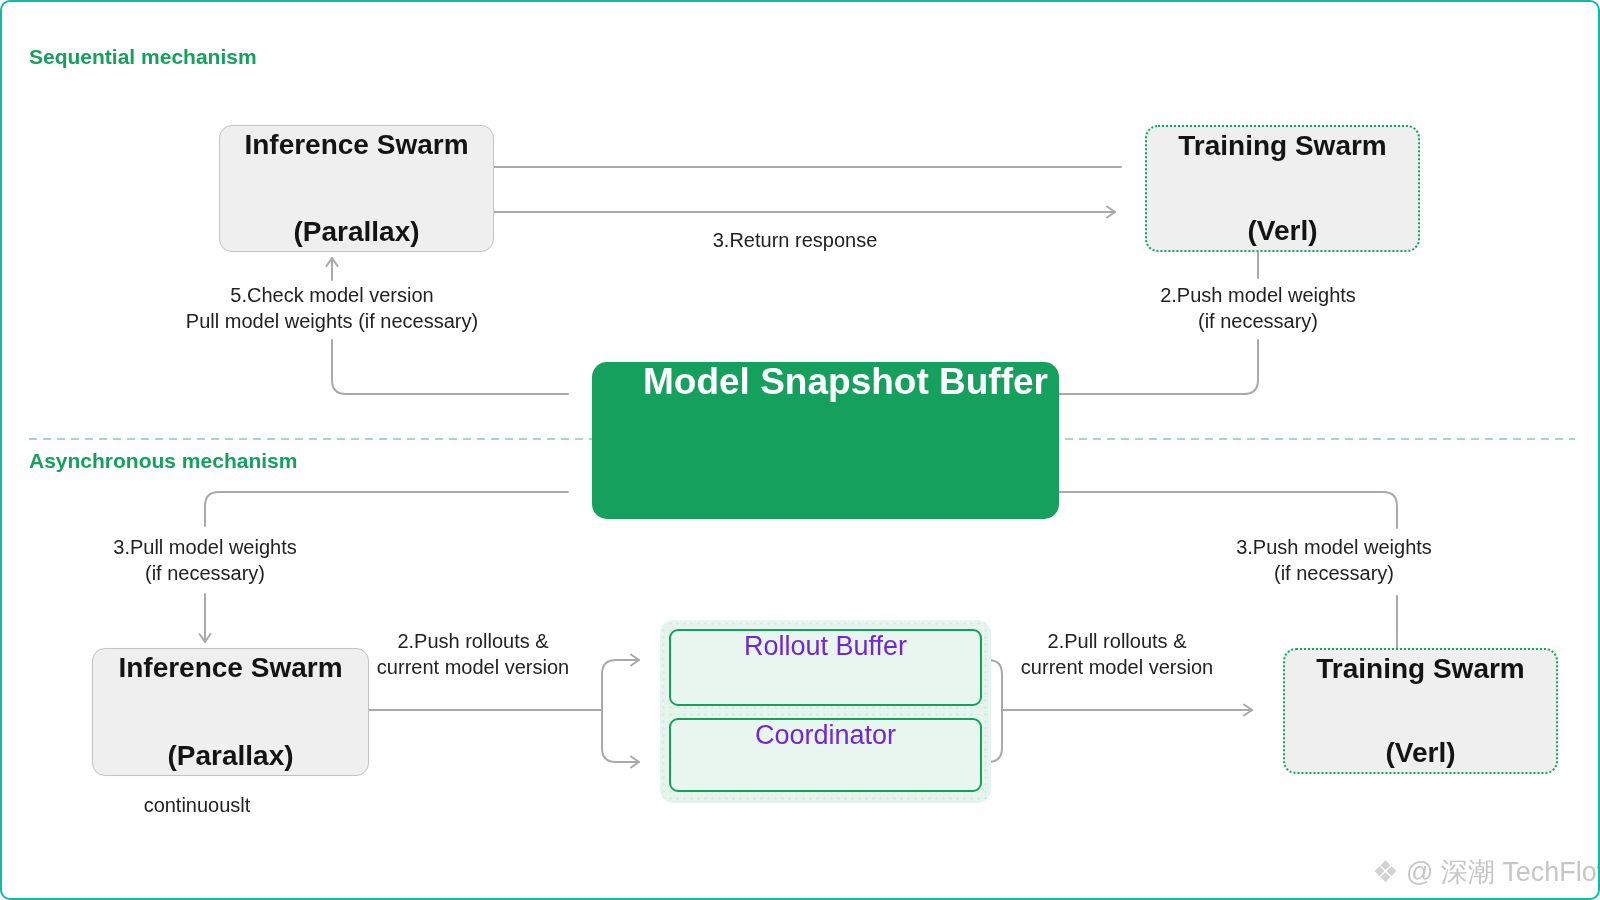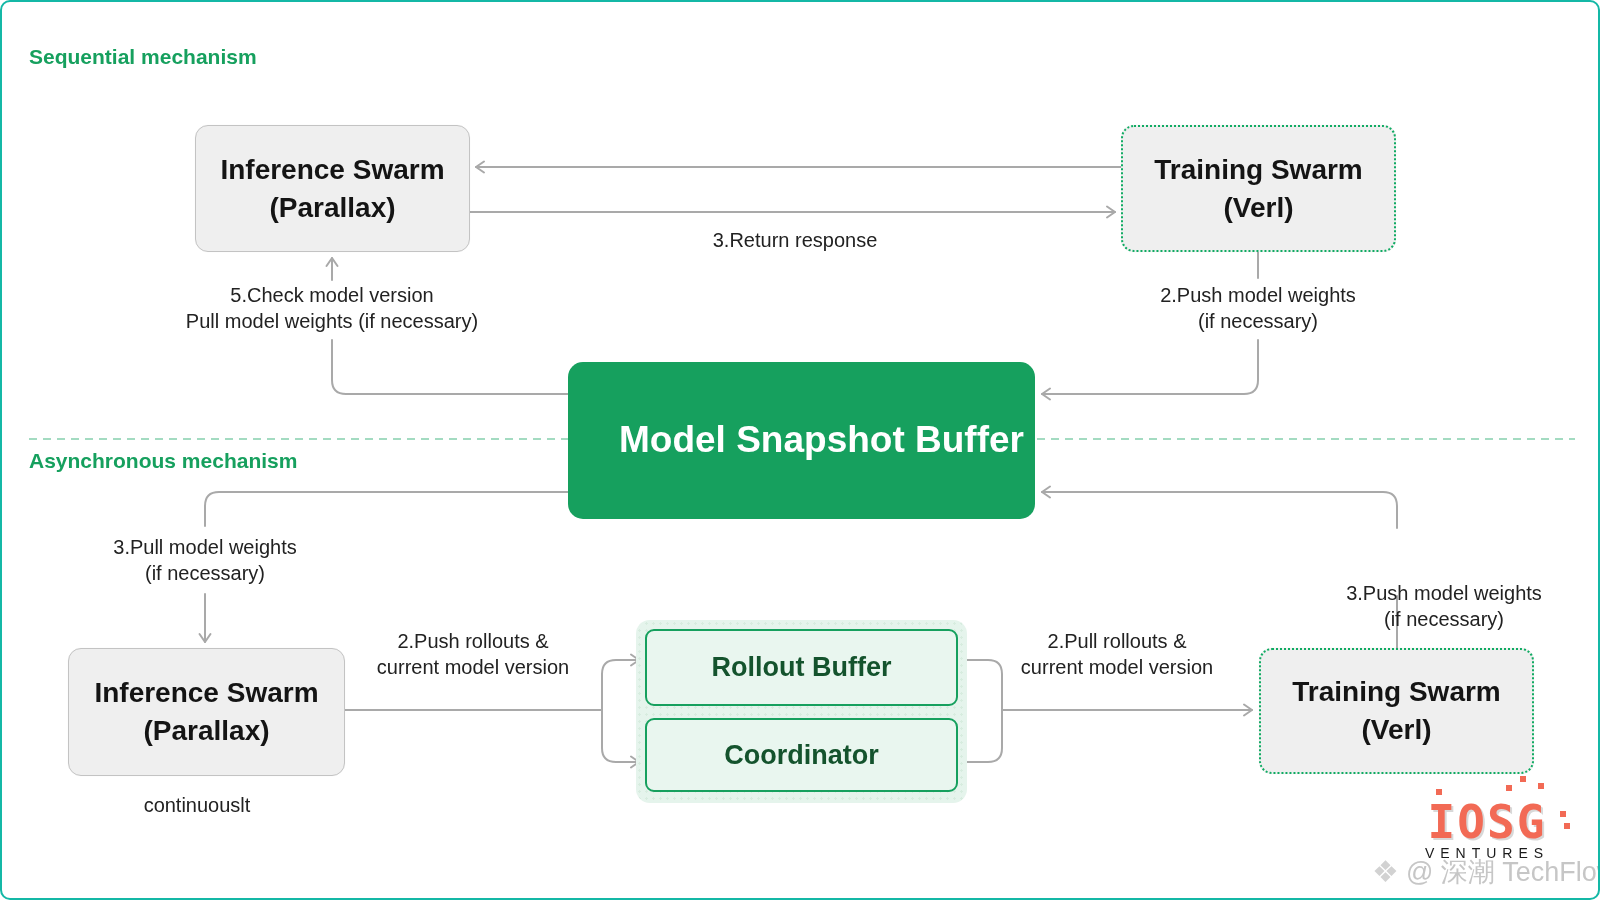--- a/index.html
+++ b/index.html
@@ -15,22 +15,22 @@
     color:#1b1b1b;
   }
   svg.connectors{position:absolute;left:0;top:0;z-index:1;}
   .section-title{
     position:absolute;z-index:3;
     font-size:21px;font-weight:bold;color:#16a05e;
     white-space:nowrap;
   }
   .node{
     position:absolute;z-index:2;
-    display:flex;flex-direction:column;justify-content:center;align-items:center;
-    box-sizing:border-box;text-align:center;
+    display:flex;flex-direction:column;justify-content:space-between;align-items:center;
+    box-sizing:border-box;text-align:center;margin-left:24px;
   }
   .gray-box{
     background:#efefef;
     border:1.5px solid #c3c3c3;
     border-radius:13px;
     box-shadow:0 0 0 0.5px rgba(0,0,0,0.02);
   }
   .dotted-green{border:2.5px dotted #10ab63;}
   .box-line{display:block;font-weight:bold;font-size:28px;line-height:38px;color:#141414;}
   .buffer-box{
@@ -45,21 +45,21 @@
     background-size:7px 7px;
     border-radius:14px;
     z-index:2;
   }
   .green-box{
     background:#e9f6ef;
     border:2.5px solid #16a05e;
     border-radius:9px;
     z-index:3;
   }
-  .green-box .green-label{color:#14532d;font-weight:bold;font-size:27px;}
+  .green-box .green-label{color:#6d28d9;font-weight:normal;font-size:27px;}
   .flow-label{
     position:absolute;z-index:3;
     font-size:20px;line-height:26px;color:#222222;
     text-align:center;white-space:nowrap;
   }
   .flow-label span{display:block;}
   
   .logo{position:absolute;z-index:3;text-align:center;}
   .iosg-text{
     font-family:"DejaVu Sans Mono", monospace;
@@ -188,29 +188,24 @@
   <div class="flow-label" style="left:321px;top:626px;width:300px;">
     <span>2.Push rollouts &amp;</span>
     <span>current model version</span>
   </div>
 
   <div class="flow-label" style="left:965px;top:626px;width:300px;">
     <span>2.Pull rollouts &amp;</span>
     <span>current model version</span>
   </div>
 
-  <div class="flow-label" style="left:1292px;top:532px;width:300px;margin-top:46px;">
+  <div class="flow-label" style="left:1182px;top:532px;width:300px;">
     <span>3.Push model weights</span>
     <span>(if necessary)</span>
   </div>
 
-  <div class="logo" style="left:1420px;top:800px;width:130px;">
-    <div class="iosg-text">IOSG</div>
-    <span class="spark" style="left:14px;top:-13px;box-shadow:70px -4px 0 #f26a55, 84px -13px 0 #f26a55, 102px -6px 0 #f26a55, 124px 22px 0 #f26a55, 128px 34px 0 #f26a55;"></span>
-    <div class="ventures-text">VENTURES</div>
-  </div>
 
   <div class="watermark" style="left:1370px;top:852px;">
     <span class="diamond-icon">❖</span>
     <span>@ 深潮 TechFlow</span>
   </div>
 
 </div>
 
 </body></html>

